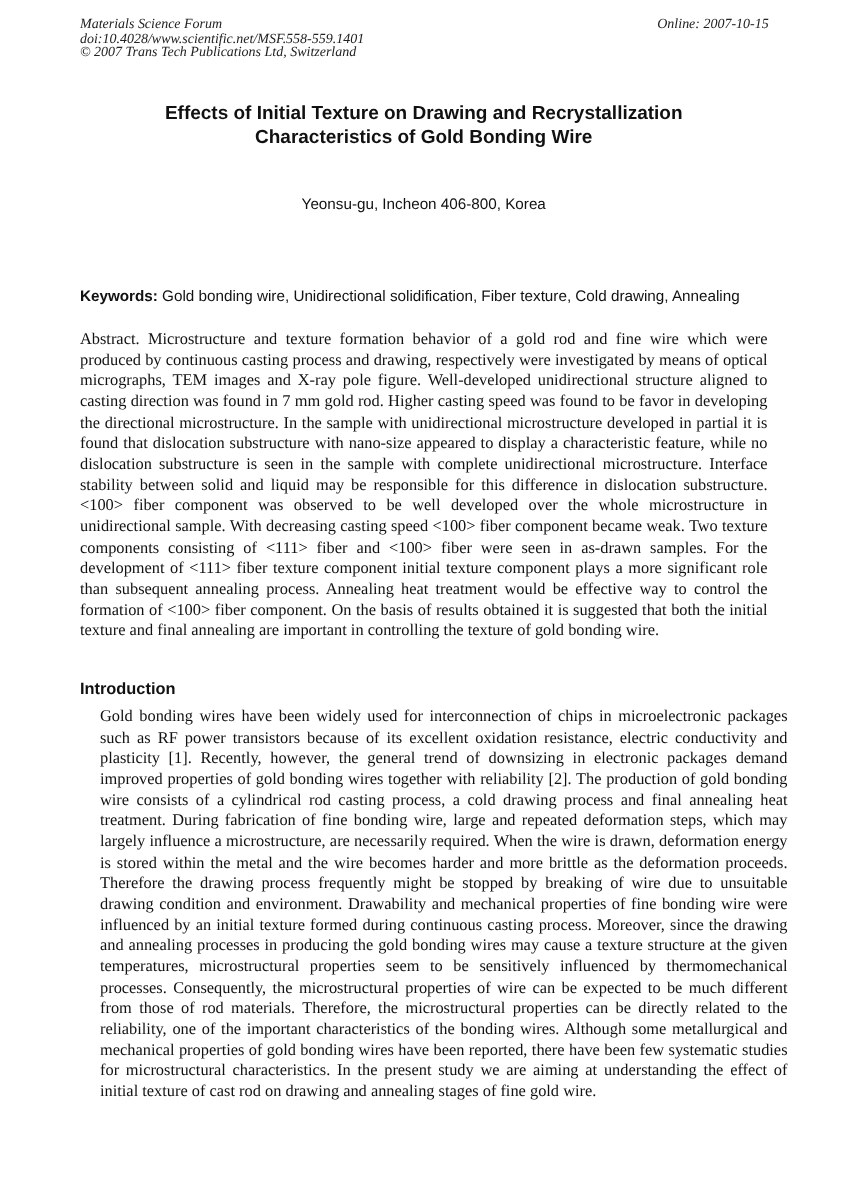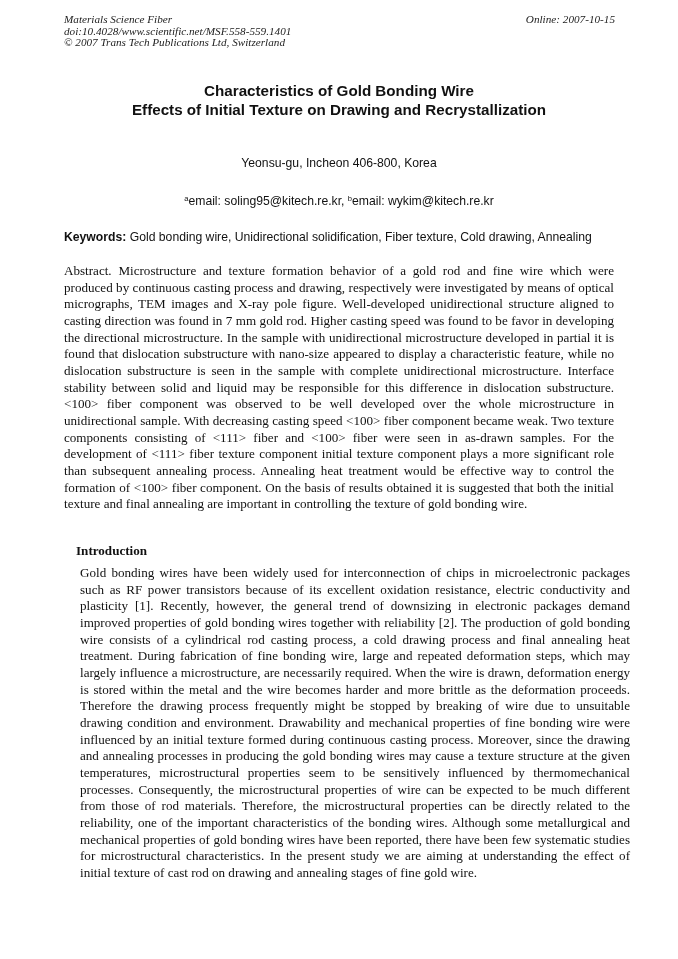--- a/index.html
+++ b/index.html
@@ -39,52 +39,51 @@
     font-family: "Liberation Sans", sans-serif; font-size: 12.2px; line-height: 16px;
   }
   .keywords b { font-weight: bold; }
   .abstract {
     position: absolute; left: 64px; top: 263px; width: 550px;
     font-family: "Liberation Serif", serif; font-size: 13.1px; line-height: 16.65px;
     text-align: justify; margin: 0;
   }
   .abstract b { font-weight: normal; }
   .intro-heading {
-    position: absolute; left: 76px; top: 543px;
-    font-family: Liberation Serif, serif; font-weight: bold; font-size: 13.1px; line-height: 16px;
+    position: absolute; left: 64px; top: 543px;
+    font-family: Liberation Sans, sans-serif; font-weight: bold; font-size: 13.1px; line-height: 16px;
   }
   .intro-body {
     position: absolute; left: 80px; top: 565px; width: 550px;
     font-family: "Liberation Serif", serif; font-size: 13.1px; line-height: 16.65px;
     text-align: justify; margin: 0;
   }
 </style>
 </head>
 <body>
 
 <div class="page">
 
   <div class="header-left">
-    <div>Materials Science Fiber</div>
+    <div>Materials Science Forum</div>
     <div>doi:10.4028/www.scientific.net/MSF.558-559.1401</div>
     <div>© 2007 Trans Tech Publications Ltd, Switzerland</div>
   </div>
   <div class="header-right">Online: 2007-10-15</div>
 
   <div class="title">
+    <div>Effects of Initial Texture on Drawing and Recrystallization</div>
     <div>Characteristics of Gold Bonding Wire</div>
-    <div>Effects of Initial Texture on Drawing and Recrystallization</div>
   </div>
 
 
   <div class="affil">
     <div>Yeonsu-gu, Incheon 406-800, Korea</div>
   </div>
 
-  <div class="emails"><sup>a</sup><span style="white-space:pre">email: soling95@kitech.re.kr, </span><sup>b</sup><span>email: wykim@kitech.re.kr</span></div>
 
   <div class="keywords"><b>Keywords:</b><span style="white-space:pre"> Gold bonding wire, Unidirectional solidification, Fiber texture, Cold drawing, Annealing</span></div>
 
   <p class="abstract"><b>Abstract.</b><span> Microstructure and texture formation behavior of a gold rod and fine wire which were produced by continuous casting process and drawing, respectively were investigated by means of optical micrographs, TEM images and X-ray pole figure. Well-developed unidirectional structure aligned to casting direction was found in 7 mm gold rod. Higher casting speed was found to be favor in developing the directional microstructure. In the sample with unidirectional microstructure developed in partial it is found that dislocation substructure with nano-size appeared to display a characteristic feature, while no dislocation substructure is seen in the sample with complete unidirectional microstructure. Interface stability between solid and liquid may be responsible for this difference in dislocation substructure. &lt;100&gt; fiber component was observed to be well developed over the whole microstructure in unidirectional sample. With decreasing casting speed &lt;100&gt; fiber component became weak. Two texture components consisting of &lt;111&gt; fiber and &lt;100&gt; fiber were seen in as-drawn samples. For the development of &lt;111&gt; fiber texture component initial texture component plays a more significant role than subsequent annealing process. Annealing heat treatment would be effective way to control the formation of &lt;100&gt; fiber component. On the basis of results obtained it is suggested that both the initial texture and final annealing are important in controlling the texture of gold bonding wire.</span></p>
 
   <div class="intro-heading">Introduction</div>
 
   <p class="intro-body">Gold bonding wires have been widely used for interconnection of chips in microelectronic packages such as RF power transistors because of its excellent oxidation resistance, electric conductivity and plasticity [1]. Recently, however, the general trend of downsizing in electronic packages demand improved properties of gold bonding wires together with reliability [2]. The production of gold bonding wire consists of a cylindrical rod casting process, a cold drawing process and final annealing heat treatment. During fabrication of fine bonding wire, large and repeated deformation steps, which may largely influence a microstructure, are necessarily required. When the wire is drawn, deformation energy is stored within the metal and the wire becomes harder and more brittle as the deformation proceeds. Therefore the drawing process frequently might be stopped by breaking of wire due to unsuitable drawing condition and environment. Drawability and mechanical properties of fine bonding wire were influenced by an initial texture formed during continuous casting process. Moreover, since the drawing and annealing processes in producing the gold bonding wires may cause a texture structure at the given temperatures, microstructural properties seem to be sensitively influenced by thermomechanical processes. Consequently, the microstructural properties of wire can be expected to be much different from those of rod materials. Therefore, the microstructural properties can be directly related to the reliability, one of the important characteristics of the bonding wires. Although some metallurgical and mechanical properties of gold bonding wires have been reported, there have been few systematic studies for microstructural characteristics. In the present study we are aiming at understanding the effect of initial texture of cast rod on drawing and annealing stages of fine gold wire.</p>
 
 </div>

